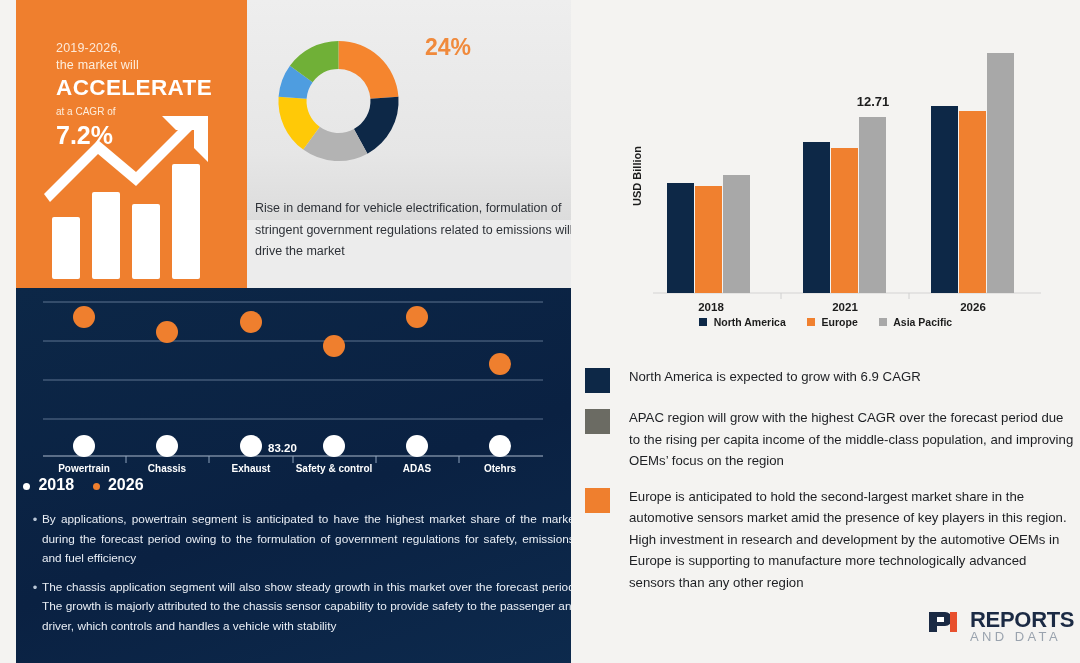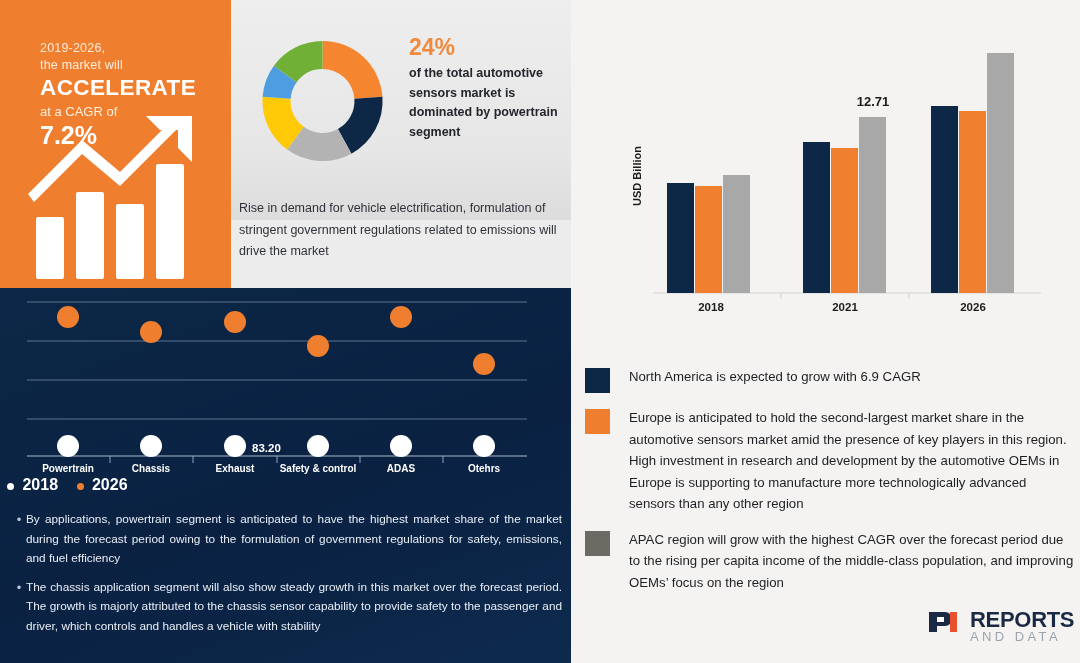--- a/index.html
+++ b/index.html
@@ -11,21 +11,21 @@
     overflow: hidden;
   }
   #page {
     position: relative;
     width: 1080px; height: 663px;
     background: #f4f3f1;
   }
 
   
   #left-col {
-    position: absolute; left: 0; top: 0;
+    position: absolute; left: 16px; top: 0;
     width: 571px; height: 663px;
     background: #ececec;
   }
 
   
   #accelerate-panel {
     position: absolute; left: 0; top: 0;
     width: 231px; height: 288px;
     background: #ef7f2e;
     overflow: hidden;
@@ -35,21 +35,21 @@
     width: 180px;
     color: #ffffff;
     z-index: 3;
   }
   .acc-line1 { font-size: 12.5px; line-height: 17px; color: #fde9d8; letter-spacing: .2px; }
   .acc-line2 { font-size: 12.5px; line-height: 17px; color: #fdeedd; letter-spacing: .2px; }
   .acc-big {
     font-size: 22.5px; font-weight: bold; letter-spacing: .4px;
     line-height: 28px; color: #ffffff; white-space: nowrap;
   }
-  .acc-line3 { font-size: 13px; line-height: 19px; color: #fdeedd; }
+  .acc-line3 { font-size: 10px; line-height: 19px; color: #fdeedd; }
   .acc-cagr { font-size: 25px; font-weight: bold; line-height: 29px; color: #ffffff; }
 
   #growth-icon { position: absolute; left: 28px; top: 112px; z-index: 2; }
 
   
   #donut-panel {
     position: absolute; left: 231px; top: 0;
     width: 340px; height: 220px;
     background: linear-gradient(180deg,#eeeeee 0%, #e6e6e6 70%, #dcdcdc 100%);
   }
@@ -182,21 +182,20 @@
           <path d="M-36.45,50.16 A62,62 0 0,1 -61.87,-4.33 L-32.93,-2.30 A33,33 0 0,0 -19.40,26.70 Z" fill="#ffc907"></path>
 
           <path d="M-61.87,-4.33 A62,62 0 0,1 -50.15,-36.45 L-26.69,-19.40 A33,33 0 0,0 -32.93,-2.30 Z" fill="#4e9de0"></path>
 
           <path d="M-50.15,-36.45 A62,62 0 0,1 0,-62 L0,-33 A33,33 0 0,0 -26.69,-19.40 Z" fill="#70b037"></path>
         </g>
       </svg>
 
       <div id="pct-block">
         <div id="pct-value">24%</div>
-        <div id="pct-desc">of the total automotive sensors market is dominated by powertrain segment</div>
       </div>
 
       <div id="driver-text">Rise in demand for vehicle electrification, formulation of stringent government regulations related to emissions will drive the market</div>
     </div>
 
     <div id="navy-panel">
       <svg id="dotchart" width="571" height="190" viewBox="0 0 571 190">
 
         <line x1="27" y1="14" x2="527" y2="14" stroke="#9fb3cc" stroke-width="1" opacity="0.55"></line>
         <line x1="27" y1="53" x2="527" y2="53" stroke="#9fb3cc" stroke-width="1" opacity="0.55"></line>
@@ -280,33 +279,47 @@
 
       <rect x="360" y="98" width="27" height="187" fill="#0d2847"></rect>
       <rect x="388" y="103" width="27" height="182" fill="#f0802f"></rect>
       <rect x="416" y="45" width="27" height="240" fill="#a8a8a8"></rect>
 
       <text x="140" y="303" fill="#1c1c1c" font-size="11.5" font-weight="bold" text-anchor="middle" font-family="Liberation Sans, sans-serif">2018</text>
       <text x="274" y="303" fill="#1c1c1c" font-size="11.5" font-weight="bold" text-anchor="middle" font-family="Liberation Sans, sans-serif">2021</text>
       <text x="402" y="303" fill="#1c1c1c" font-size="11.5" font-weight="bold" text-anchor="middle" font-family="Liberation Sans, sans-serif">2026</text>
     </svg>
 
+    <div id="bar-legend">
+      <span class="bleg">
+        <span class="bleg-sq" style="background:#0d2847"></span>
+        <span>North America</span>
+      </span>
+      <span class="bleg">
+        <span class="bleg-sq" style="background:#f0802f"></span>
+        <span>Europe</span>
+      </span>
+      <span class="bleg">
+        <span class="bleg-sq" style="background:#a8a8a8"></span>
+        <span>Asia Pacific</span>
+      </span>
+    </div>
 
     <div id="region-notes">
       <div class="note">
         <div class="note-sw" style="background:#0d2847"></div>
         <div class="note-txt">North America is expected to grow with 6.9 CAGR</div>
       </div>
       <div class="note">
+        <div class="note-sw" style="background:#6b6b63"></div>
+        <div class="note-txt">APAC region will grow with the highest CAGR over the forecast period due to the rising per capita income of the middle-class population, and improving OEMs’ focus on the region</div>
+      </div>
+      <div class="note">
         <div class="note-sw" style="background:#ef7f2e"></div>
         <div class="note-txt">Europe is anticipated to hold the second-largest market share in the automotive sensors market amid the presence of key players in this region. High investment in research and development by the automotive OEMs in Europe is supporting to manufacture more technologically advanced sensors than any other region</div>
-      </div>
-      <div class="note">
-        <div class="note-sw" style="background:#6b6b63"></div>
-        <div class="note-txt">APAC region will grow with the highest CAGR over the forecast period due to the rising per capita income of the middle-class population, and improving OEMs’ focus on the region</div>
       </div>
     </div>
   </div>
 
   <div id="logo">
     <svg id="logo-mark" width="36" height="22" viewBox="0 0 36 22">
       <path d="M1 1 H17 a7 7 0 0 1 0 14 H9 v6 H1 Z" fill="#1b2a44"></path>
       <rect x="9" y="6" width="7" height="5" fill="#ffffff"></rect>
       <rect x="22" y="1" width="7" height="20" fill="#e8502e"></rect>
     </svg>

